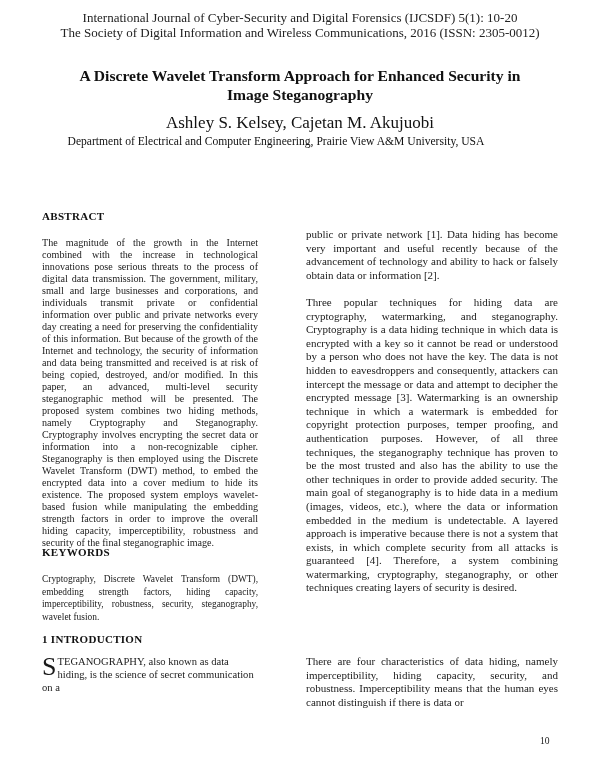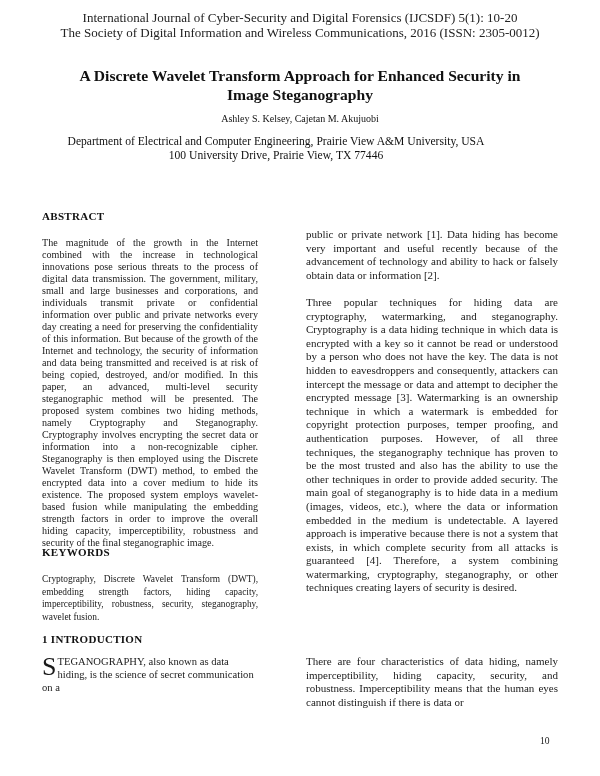--- a/index.html
+++ b/index.html
@@ -1,21 +1,21 @@
 <!DOCTYPE html>
 <html><head>
 <meta charset="utf-8">
 <style>
   html, body { margin: 0; padding: 0; background: #ffffff; }
   body { width: 600px; height: 776px; position: relative; overflow: hidden;
          font-family: "Liberation Serif", "DejaVu Serif", serif; color: #1a1a1a; }
   .abs { position: absolute; }
   .journal { left: 0; width: 600px; text-align: center; font-size: 13px; line-height: 14px; color: #222; }
   .title { left: 60px; width: 480px; top: 66px; text-align: center; font-size: 15.6px; line-height: 19px; color: #111; font-weight: bold; }
-  .authors { left: 0; width: 600px; top: 113px; text-align: center; font-size: 10px; color: #111; }
+  .authors { left: 0; width: 600px; top: 113px; text-align: center; font-size: 17px; color: #111; }
   .affil { left: 0; width: 552px; top: 135px; text-align: center; font-size: 11.6px; line-height: 14px; color: #111; }
   .affil a { color: #2a2ad8; text-decoration: underline; }
   .col { font-size: 10.1px; line-height: 12px; text-align: justify; color: #1a1a1a; }
   .left { left: 42px; width: 216px; }
   .right { left: 306px; width: 252px; font-size: 11px; line-height: 13.6px; }
   .heading { font-weight: bold; font-size: 11px; letter-spacing: 0.3px; color: #111; }
   .keywords { font-size: 9.4px; line-height: 12.6px; }
   .dropcap { float: left; font-size: 26px; line-height: 22px; margin-right: 1px; margin-top: 1px; }
   .intro { font-size: 10.6px; line-height: 13px; text-align: left; }
   .pagenum { left: 540px; top: 735px; font-size: 9.6px; color: #222; }
@@ -25,21 +25,20 @@
 
 <div class="abs journal" style="top:11px;">International Journal of Cyber-Security and Digital Forensics (IJCSDF) 5(1): 10-20</div>
 <div class="abs journal" style="top:26px;">The Society of Digital Information and Wireless Communications, 2016 (ISSN: 2305-0012)</div>
 
 <div class="abs title">A Discrete Wavelet Transform Approach for Enhanced Security in Image Steganography</div>
 
 <div class="abs authors">Ashley S. Kelsey, Cajetan M. Akujuobi</div>
 
 <div class="abs affil">
   <div>Department of Electrical and Computer Engineering, Prairie View A&amp;M University, USA</div>
-  <div>100 University Drive, Prairie View, TX 77446</div>
 </div>
 
 <div class="abs left heading" style="top:210px;">ABSTRACT</div>
 <div class="abs col left" style="top:237px;">The magnitude of the growth in the Internet combined with the increase in technological innovations pose serious threats to the process of digital data transmission. The government, military, small and large businesses and corporations, and individuals transmit private or confidential information over public and private networks every day creating a need for preserving the confidentiality of this information. But because of the growth of the Internet and technology, the security of information and data being transmitted and received is at risk of being copied, destroyed, and/or modified. In this paper, an advanced, multi-level security steganographic method will be presented. The proposed system combines two hiding methods, namely Cryptography and Steganography. Cryptography involves encrypting the secret data or information into a non-recognizable cipher. Steganography is then employed using the Discrete Wavelet Transform (DWT) method, to embed the encrypted data into a cover medium to hide its existence. The proposed system employs wavelet-based fusion while manipulating the embedding strength factors in order to improve the overall hiding capacity, imperceptibility, robustness and security of the final steganographic image.</div>
 
 <div class="abs left heading" style="top:546px;">KEYWORDS</div>
 <div class="abs col left keywords" style="top:573px;">Cryptography, Discrete Wavelet Transform (DWT), embedding strength factors, hiding capacity, imperceptibility, robustness, security, steganography, wavelet fusion.</div>
 
 <div class="abs left heading" style="top:633px;">1 INTRODUCTION</div>
 <div class="abs col left intro" style="top:655px;">

